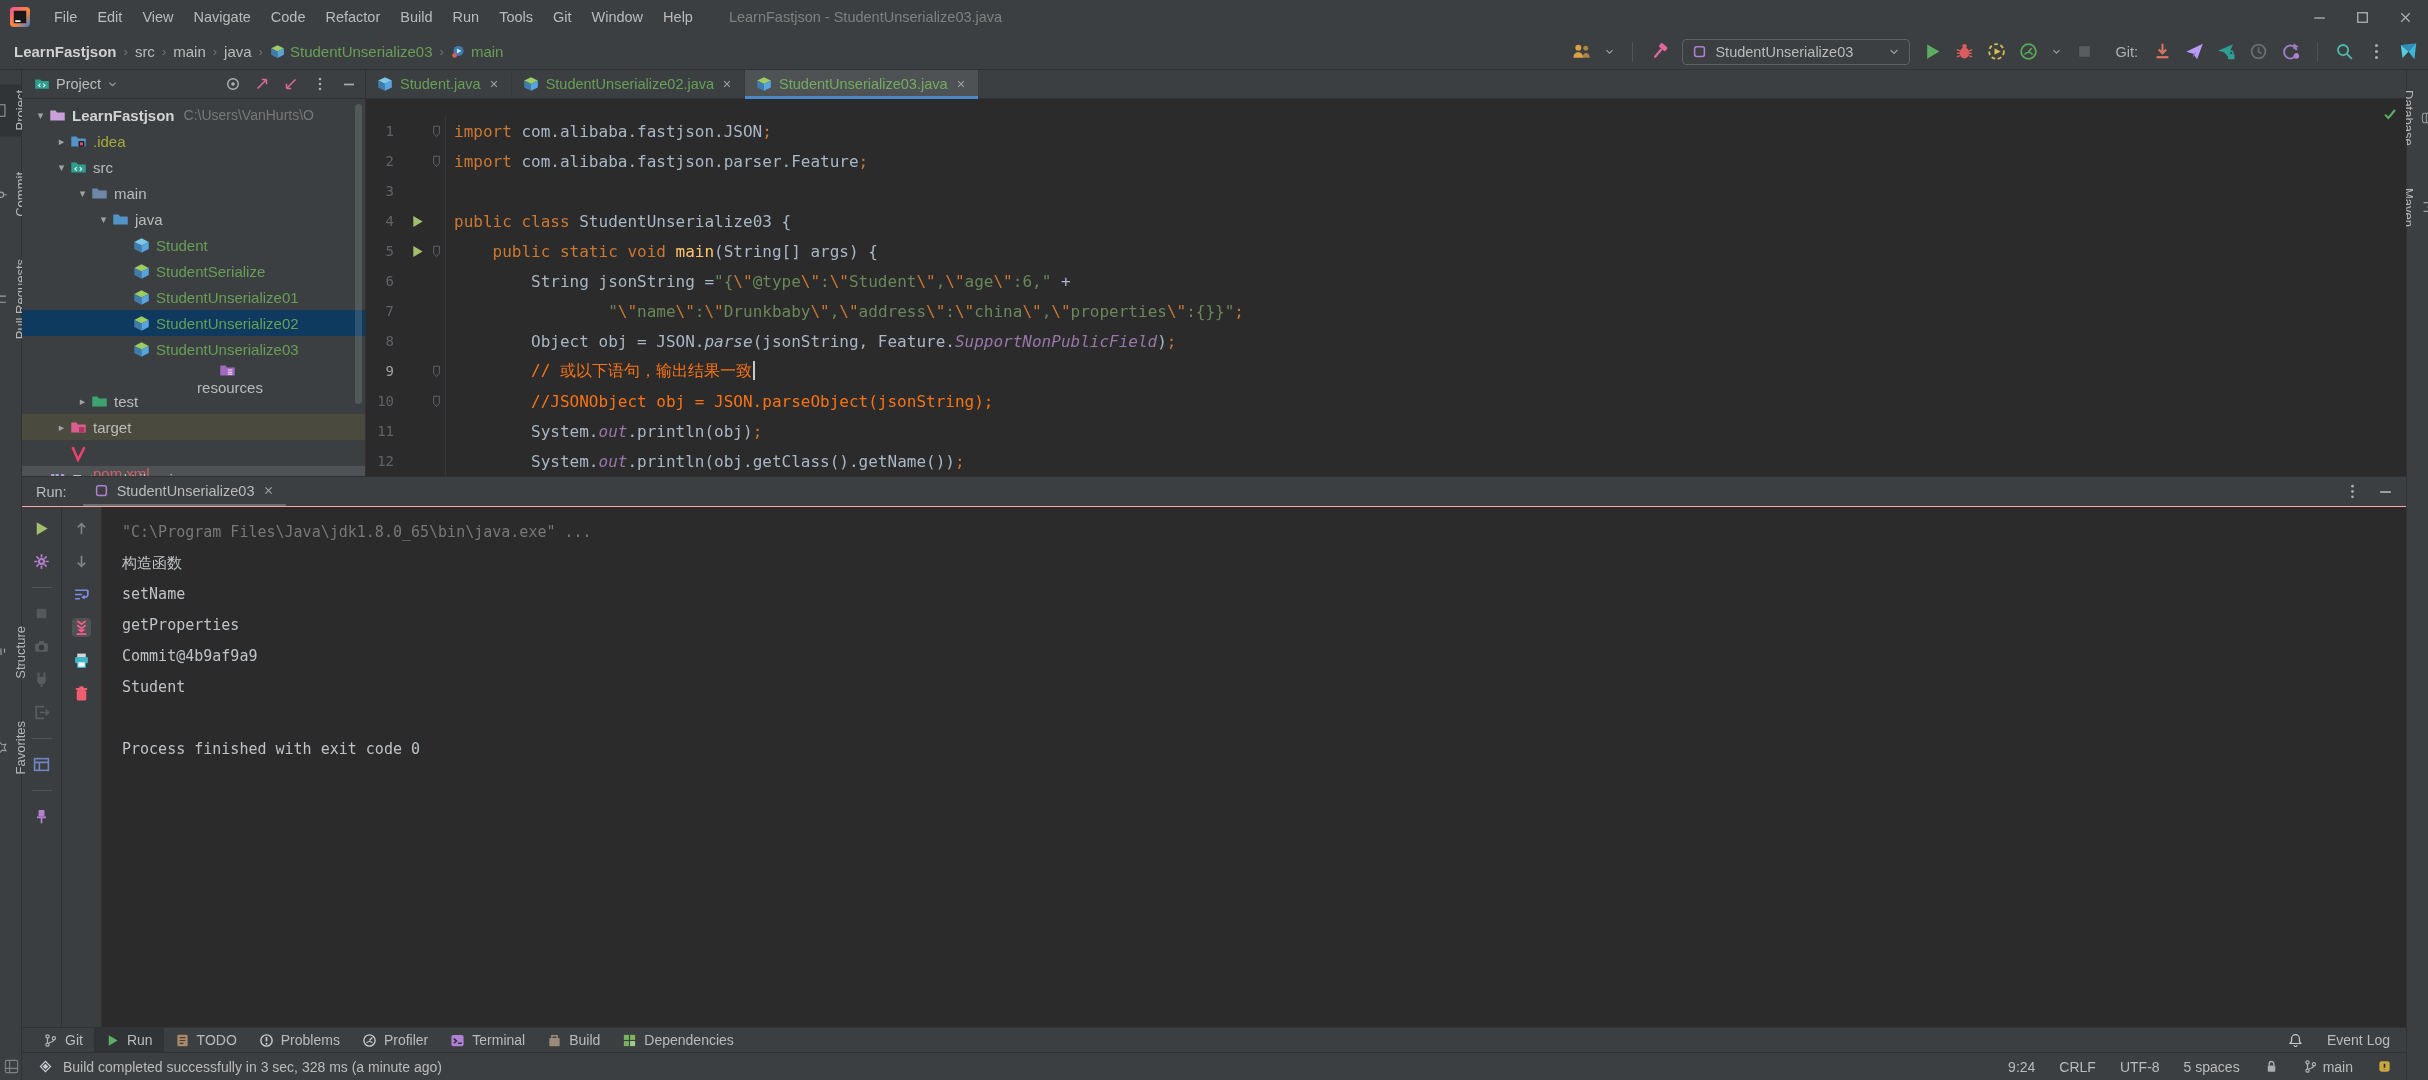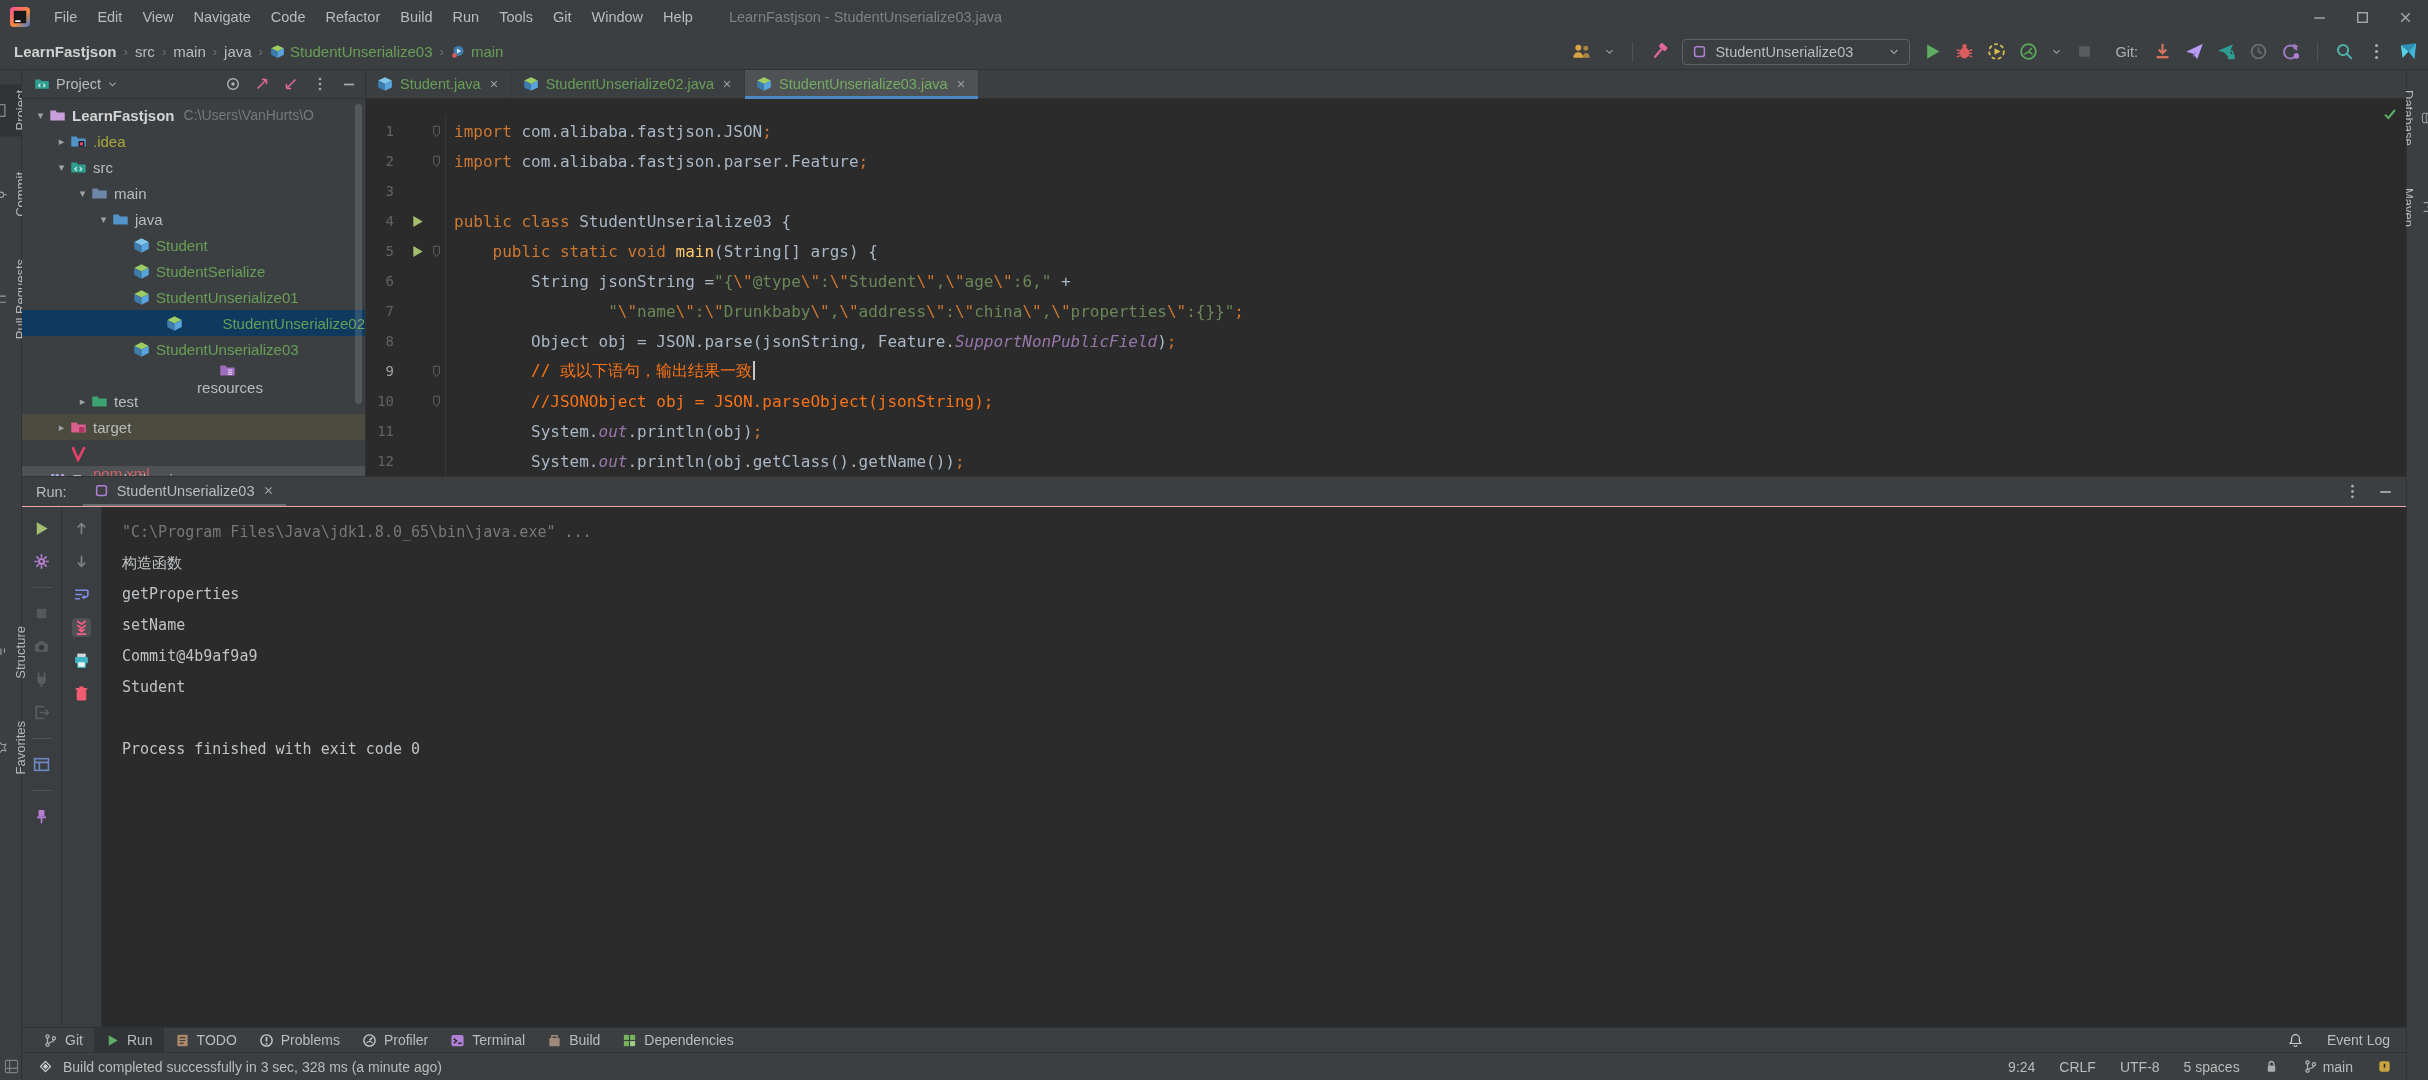--- a/index.html
+++ b/index.html
@@ -89,21 +89,21 @@
   .eline .num { width:40px; flex:none; text-align:right; padding-right:12px; font-size:14px; color:#606366; }
   .eline .num.cur { color:#a4a4a4; }
   .eline .m1 { width:22px; flex:none; display:flex; align-items:center; justify-content:center; }
   .eline .m1 .icon { width:15px; height:15px; cursor:pointer; }
   .eline .m2 { width:18px; flex:none; display:flex; align-items:center; justify-content:center;
     border-right:1px solid #35383a; align-self:stretch; }
   .eline .m2 .icon { width:13px; height:13px; cursor:pointer; }
   .eline .codetxt { white-space:pre; font-size:16px; padding-left:8px; color:#a9b7c6; }
   .kw { color:#cc7832; } .def { color:#a9b7c6; } .str { color:#6a8759; } .esc { color:#cc7832; }
   .cmt { color:#f97316; } .st { color:#9876aa; font-style:italic; } .fn { color:#ffc66d; }
-  .defit { color:#a9b7c6; }
+  .defit { color:#a9b7c6; font-style:italic; }
   .cursor { display:inline-block; width:2px; height:19px; background:#c8c8c8; vertical-align:text-bottom; margin-left:1px; }
   .estripe { position:absolute; top:36px; right:8px; width:16px; height:16px; }
 
   
   .runp { flex:1; display:flex; flex-direction:column; min-height:0; background:#2b2b2b; border-top:1px solid #323232; }
   .runh { height:30px; flex:none; background:#3c3f41; border-bottom:1px solid #fca5a5;
     display:flex; align-items:stretch; }
   .runlabel { font-size:14.5px; color:#bbbbbb; align-self:center; margin:0 16px 0 14px; }
   .runtab { display:flex; align-items:center; gap:8px; padding:0 11px; font-size:14.5px; color:#bbbbbb;
     border-bottom:2px solid #6a6d6f; cursor:default; }
@@ -532,21 +532,21 @@
                 <span class="chev"></span>
                 <span class="icon">
                   <svg viewBox="0 0 16 16" width="100%" height="100%">
                     <polygon points="8,1.2 14.8,4.6 8,8 1.2,4.6" fill="#9ccc62"></polygon>
                     <polygon points="1.2,4.6 8,8 8,14.8 1.2,11.4" fill="#3f7cac"></polygon>
                     <polygon points="14.8,4.6 8,8 8,14.8 14.8,11.4" fill="#58a5dd"></polygon>
                   </svg>
                 </span>
                 <span class="tlabel green">StudentUnserialize01</span>
               </div>
-              <div class="trow sel" style="padding-left: 94px; justify-content: space-between;">
+              <div class="trow sel" style="padding-left: 94px;">
                 <span class="chev"></span>
                 <span class="icon">
                   <svg viewBox="0 0 16 16" width="100%" height="100%">
                     <polygon points="8,1.2 14.8,4.6 8,8 1.2,4.6" fill="#9ccc62"></polygon>
                     <polygon points="1.2,4.6 8,8 8,14.8 1.2,11.4" fill="#3f7cac"></polygon>
                     <polygon points="14.8,4.6 8,8 8,14.8 14.8,11.4" fill="#58a5dd"></polygon>
                   </svg>
                 </span>
                 <span class="tlabel green">StudentUnserialize02</span>
               </div>
@@ -911,21 +911,21 @@
                 </svg>
               </span>
               <span class="icon">
                 <svg viewBox="0 0 16 16" width="100%" height="100%">
                   <rect x="3.5" y="4.6" width="9" height="10" rx="1.5" fill="#f05d70"></rect>
                   <rect x="2.5" y="2.9" width="11" height="1.8" rx="0.9" fill="#f05d70"></rect>
                   <rect x="6" y="1.3" width="4" height="1.8" fill="#f05d70"></rect>
                 </svg>
               </span>
             </div>
-          <div class="console" id="console"><div class="cline dim">"C:\Program Files\Java\jdk1.8.0_65\bin\java.exe" ...</div><div class="cline">构造函数</div><div class="cline">getProperties</div><div class="cline">setName</div><div class="cline">Commit@4b9af9a9</div><div class="cline">Student</div><div class="cline"> </div><div class="cline">Process finished with exit code 0</div></div>
+          <div class="console" id="console"><div class="cline dim">"C:\Program Files\Java\jdk1.8.0_65\bin\java.exe" ...</div><div class="cline">构造函数</div><div class="cline">setName</div><div class="cline">getProperties</div><div class="cline">Commit@4b9af9a9</div><div class="cline">Student</div><div class="cline"> </div><div class="cline">Process finished with exit code 0</div></div>
         </div>
       </div>
 
       <div class="bbar">
         <div id="bitems" style="display:flex;align-items:stretch">
             <div class="bitem">
               <span class="icon">
                 <svg viewBox="0 0 16 16" width="100%" height="100%">
                   <circle cx="4.8" cy="3.6" r="1.7" fill="none" stroke="#b0b3b5" stroke-width="1.3"></circle>
                   <circle cx="4.8" cy="12.4" r="1.7" fill="none" stroke="#b0b3b5" stroke-width="1.3"></circle>

